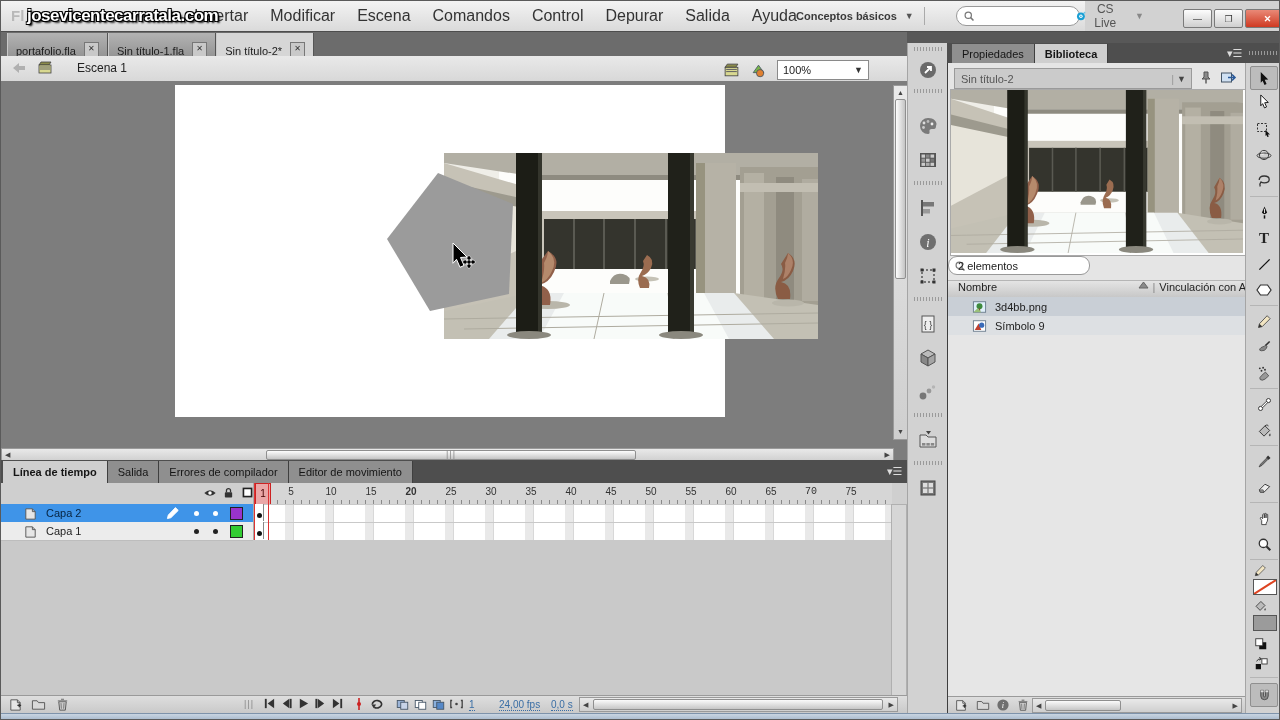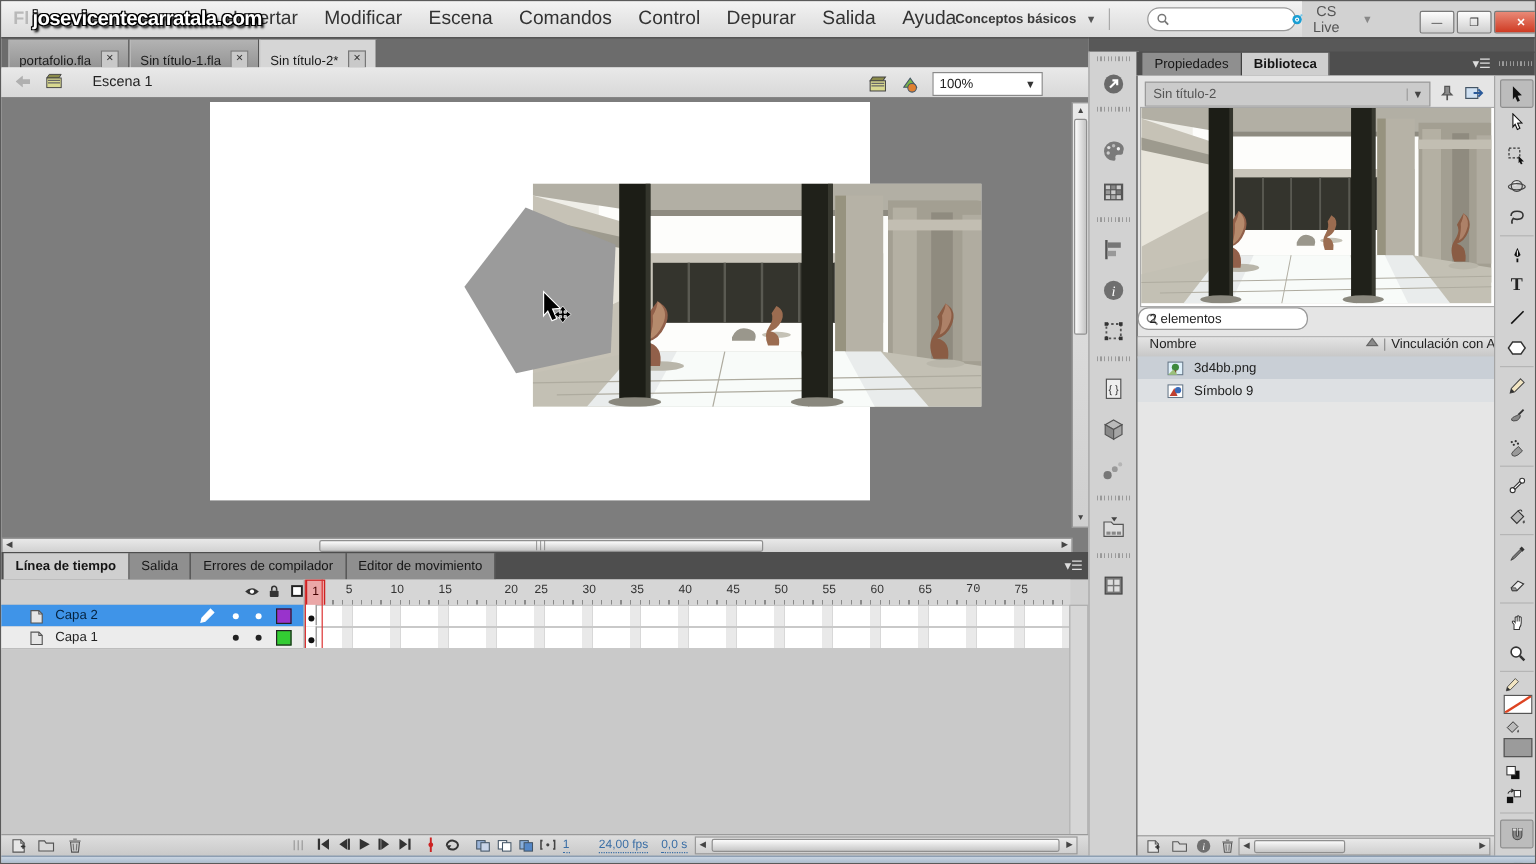--- a/index.html
+++ b/index.html
@@ -367,21 +367,21 @@
       <svg class="hic" style="left:240px" width="13" height="13" viewBox="0 0 16 16">
           <rect x="3" y="3" width="10" height="10" fill="#fff" stroke="#222" stroke-width="2"></rect>
         </svg>
     </div>
     <div id="ruler" class="ab">
       <div id="ruler-ticks" class="ab"></div>
       <div id="ruler-nums">
           <span class="rnum" style="left: 27px;">5</span>
           <span class="rnum" style="left: 67px;">10</span>
           <span class="rnum" style="left: 107px;">15</span>
-          <span class="rnum" style="left: 162px;">20</span>
+          <span class="rnum" style="left: 147px; font-weight: bold;">20</span>
           <span class="rnum" style="left: 187px;">25</span>
           <span class="rnum" style="left: 227px;">30</span>
           <span class="rnum" style="left: 267px;">35</span>
           <span class="rnum" style="left: 307px;">40</span>
           <span class="rnum" style="left: 347px;">45</span>
           <span class="rnum" style="left: 387px;">50</span>
           <span class="rnum" style="left: 427px;">55</span>
           <span class="rnum" style="left: 467px;">60</span>
           <span class="rnum" style="left: 507px;">65</span>
           <span class="rnum" style="left: 547px; font-family: Liberation Mono, monospace;">70</span>

